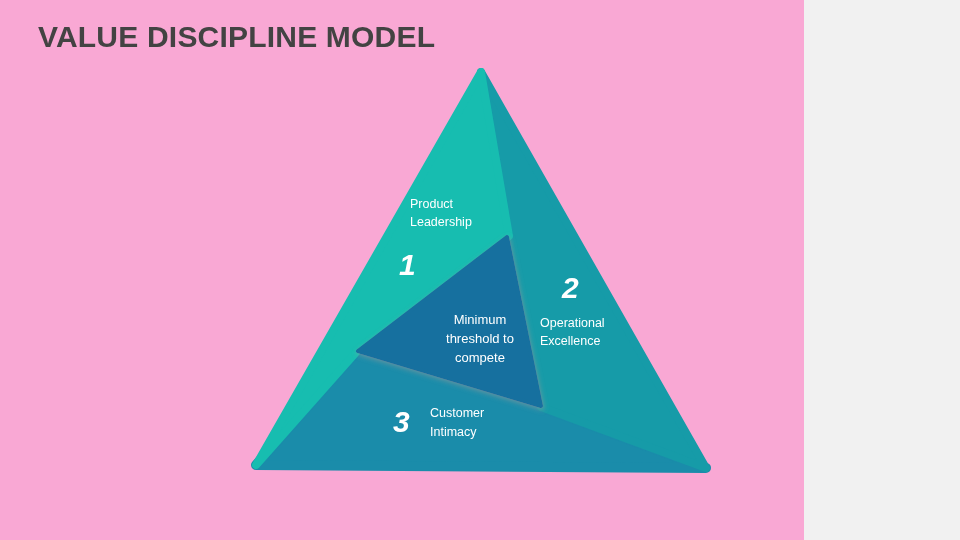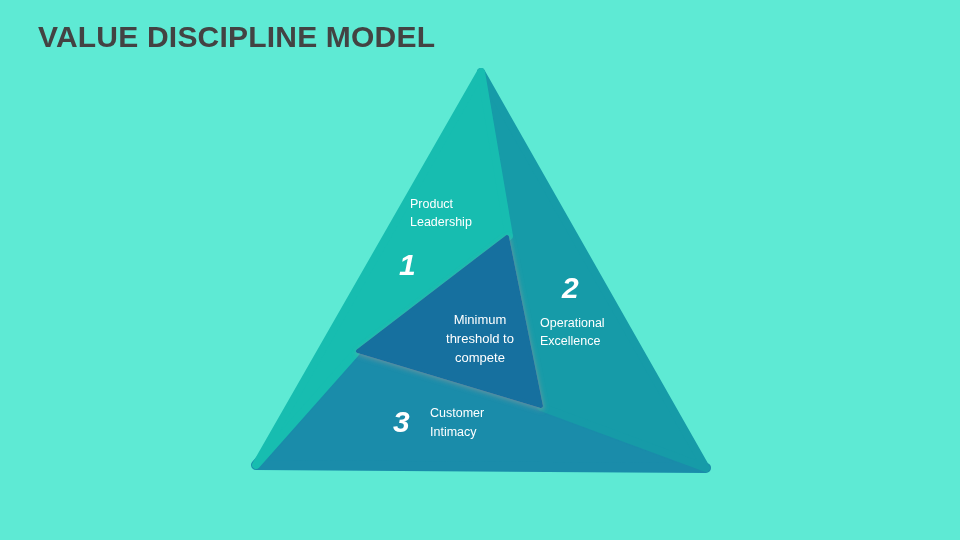--- a/index.html
+++ b/index.html
@@ -9,23 +9,23 @@
   body {
     width: 960px;
     height: 540px;
     background: #f1f1f1;
     font-family: "Liberation Sans", sans-serif;
     overflow: hidden;
     position: relative;
   }
   #slide {
     position: relative;
-    width: 960px;
+    width: 804px;
     height: 540px;
-    background: #5eead4;
+    background: #f9a8d4;
   }
   #page-title {
     position: absolute;
     left: 38px;
     top: 20px;
     font-size: 30px;
     font-weight: bold;
     color: #434343;
     letter-spacing: 0.2px;
     white-space: nowrap;

